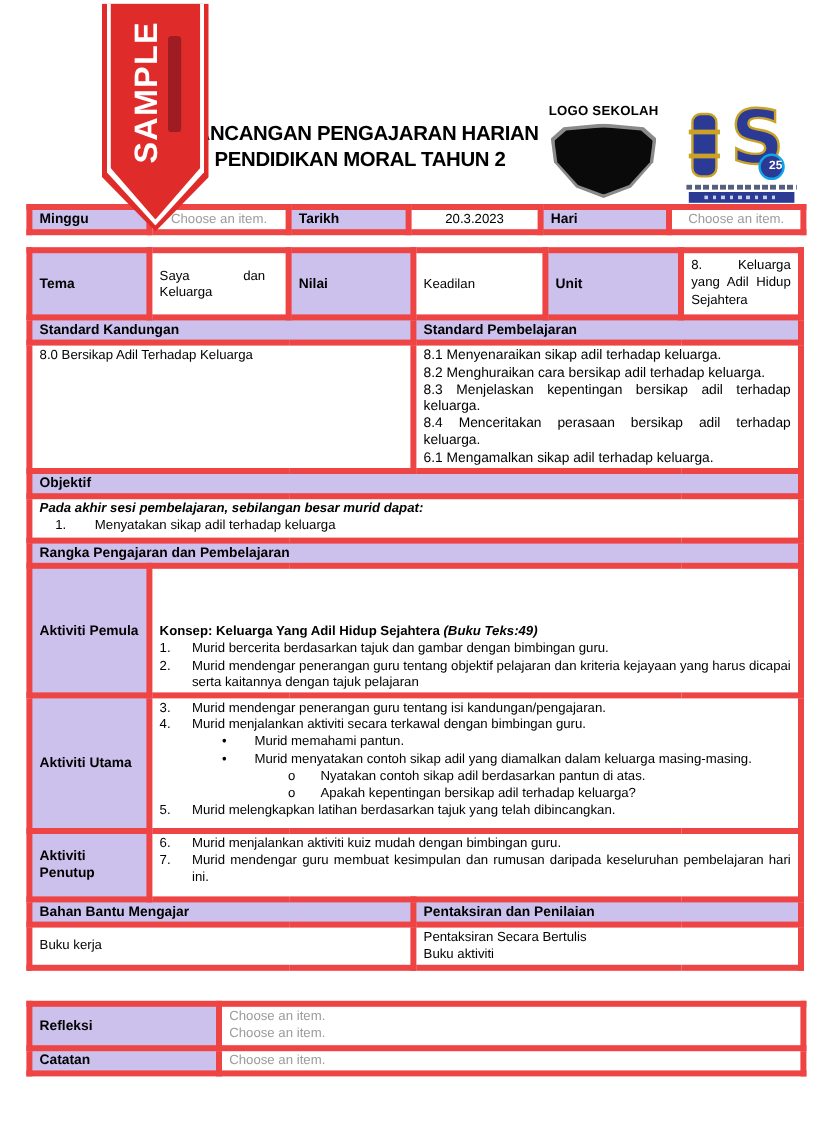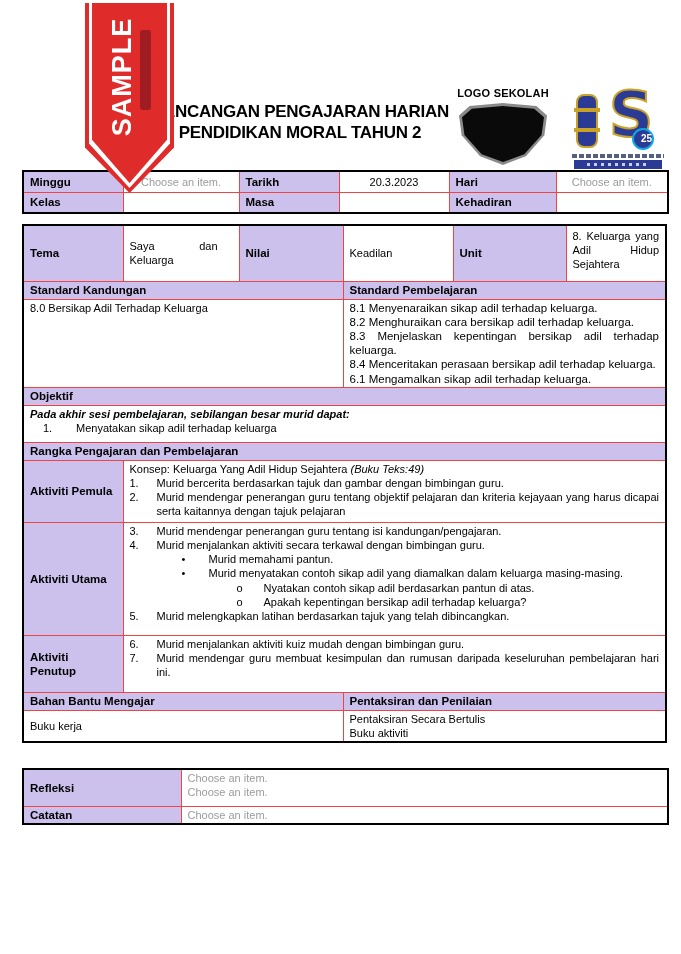--- a/index.html
+++ b/index.html
@@ -44,21 +44,21 @@
   .rb-2 { inset:0 4px 5px 4px; background:#ffffff; }
   .rb-3 { inset:0 7px 10px 7px; background:#e02b2b; }
   .ribbon-text { position:absolute; left:50%; top:74px; transform:translate(-50%,-50%) rotate(-90deg);
       color:#fff; font-weight:bold; font-size:27px; letter-spacing:1px; margin-left:-8px; white-space:nowrap; }
   .ribbon-bar { position:absolute; left:55px; top:27px; width:11px; height:80px;
       background:#9f1d22; border-radius:3px; }
 
   
   table.tbl { border-collapse:collapse; width:645px; margin-left:22px; table-layout:fixed;
               font-size:11px; line-height:14.2px; border:2px solid #000; }
-  table.tbl td { border:1px solid #ef4444; padding:1px 6px; vertical-align:middle; word-wrap:break-word; }
+  table.tbl td { border:5px solid #ef4444; padding:1px 6px; vertical-align:middle; word-wrap:break-word; }
   .lbl { background:#ccc1ed; font-weight:bold; font-size:11.5px; }
   .hdr { background:#ccc1ed; font-weight:bold; font-size:11.5px; text-align:left; padding:2px 4px; }
   .muted { color:#9b9b9b; }
   .ctr { text-align:center; }
   .top { vertical-align:top !important; }
   .just { text-align:justify; }
 
   .info { margin-top:0; }
   .info td { height:21px; }
 
@@ -66,21 +66,21 @@
   .sp-item { text-align:justify; }
   .obj-intro { font-weight:bold; font-style:italic; }
   .li { display:flex; align-items:flex-start; }
   .li .num { flex:0 0 27px; }
   .li .txt { flex:1 1 auto; }
   .li.lv1 { margin-left:52px; }
   .li.lv2 { margin-left:107px; }
   .li .txt.just { text-align:justify; }
   .obj-li { display:flex; padding-left:13px; }
   .obj-li .num { flex:0 0 33px; }
-  .konsep { font-weight:normal; }
+  .konsep { font-weight:bold;margin-top:44px; }
   .konsep .bt { font-style:italic; }
   .narrow-just { max-width:88px; text-align:justify; }
 
   .foot { margin-top:25px; }
   .foot td { padding:1px 7px; }
 </style>
 </head>
 <body>
 
 <div class="page">
@@ -126,28 +126,20 @@
         <col style="width:112px">
     </colgroup>
     <tbody>
         <tr>
       <td class="lbl">Minggu</td>
       <td class="ctr muted">Choose an item.</td>
       <td class="lbl">Tarikh</td>
       <td class="ctr">20.3.2023</td>
       <td class="lbl">Hari</td>
       <td class="ctr muted">Choose an item.</td>
-    </tr>
-    <tr>
-      <td class="lbl">Kelas</td>
-      <td class="ctr"></td>
-      <td class="lbl">Masa</td>
-      <td class="ctr"></td>
-      <td class="lbl">Kehadiran</td>
-      <td class="ctr"></td>
     </tr>
   </tbody>
     </table>
 
   <table class="tbl main">
     <colgroup>
       <col style="width:100px">
         <col style="width:116px">
         <col style="width:104px">
       <col style="width:110px">

